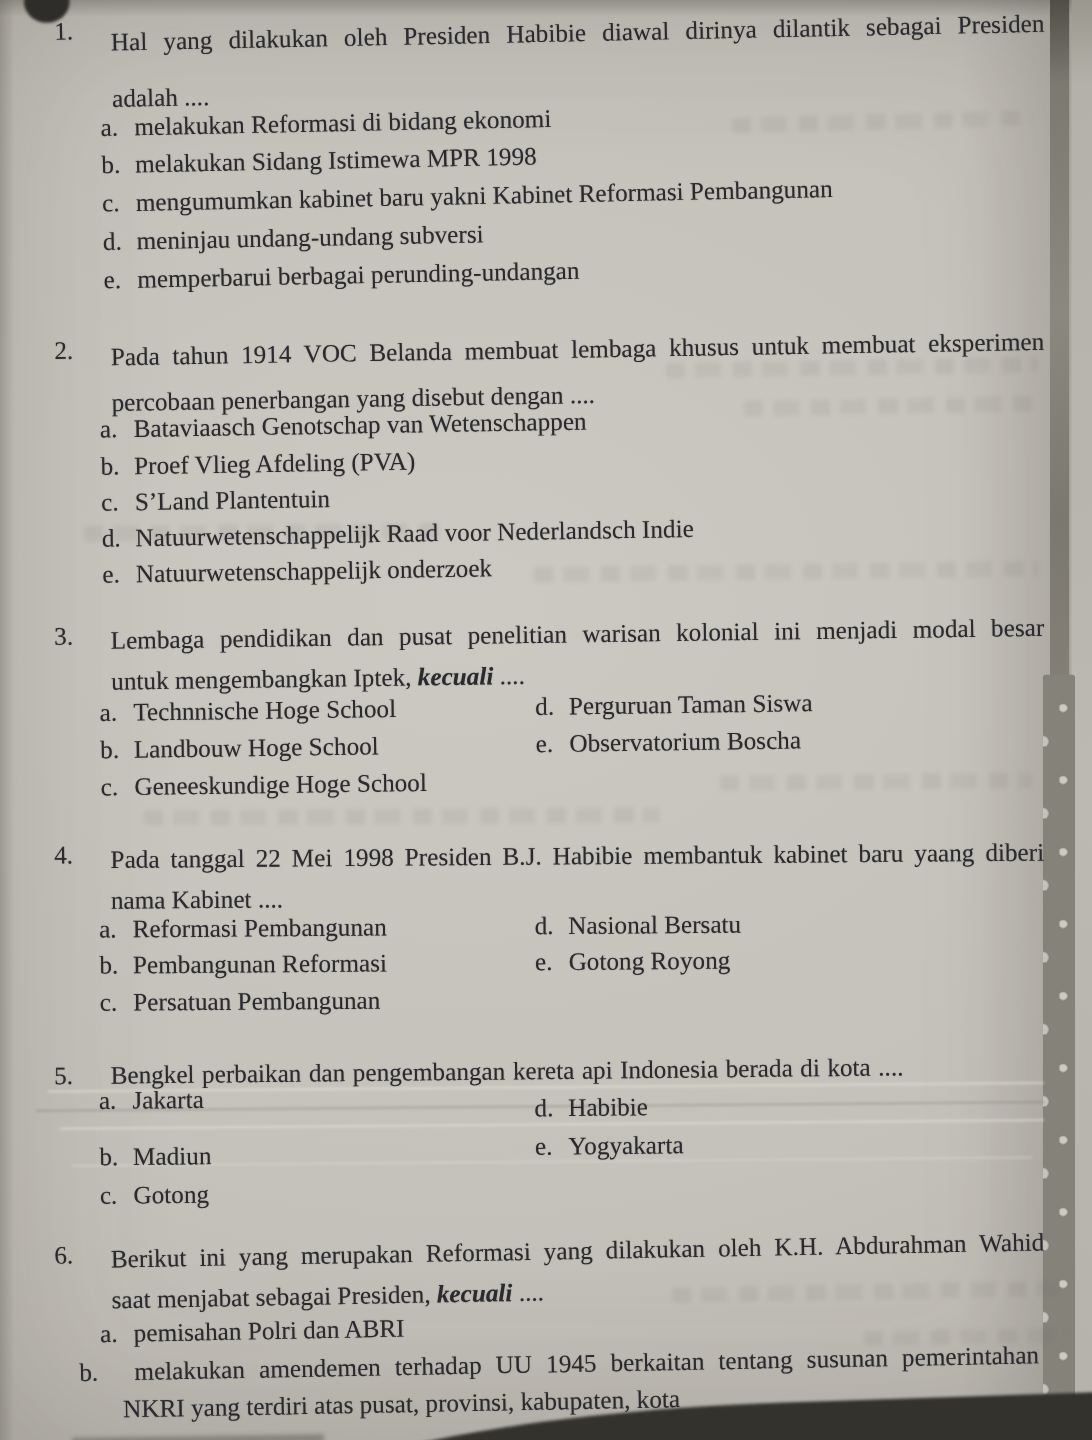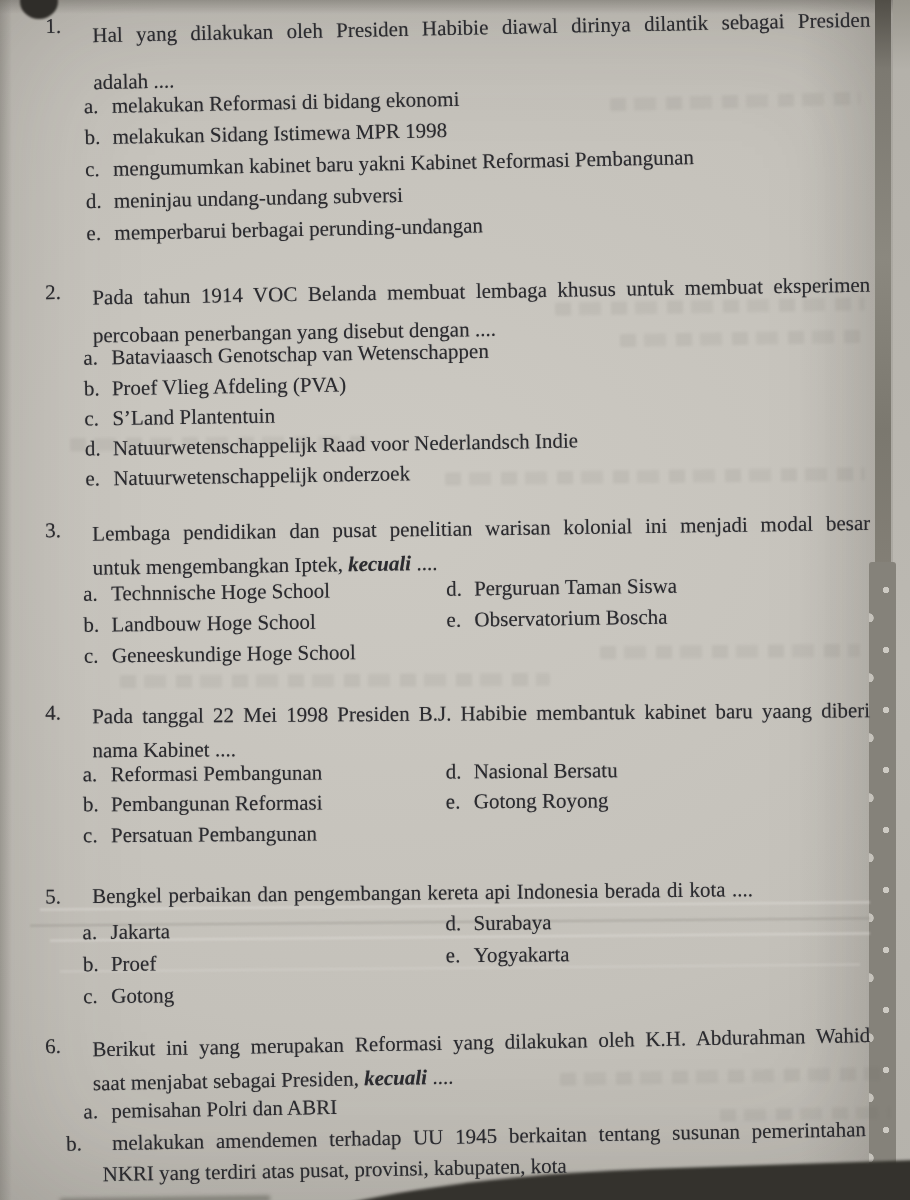--- a/index.html
+++ b/index.html
@@ -148,24 +148,24 @@
       <div class="opt c2" style="top:92px"><span class="olabel">e.</span><span class="otext">Gotong Royong</span></div>
     </div>
   </section>
 
   <section class="q txt" id="q5">
     <div class="qnum">5.</div>
     <div class="stem">
       <div class="line1 noj">Bengkel perbaikan dan pengembangan kereta api Indonesia berada di kota ....</div>
     </div>
     <div class="opts">
-      <div class="opt" style="top:36px"><span class="olabel">a.</span><span class="otext">Jakarta</span></div>
-      <div class="opt" style="top:68px"><span class="olabel">b.</span><span class="otext">Proef</span></div>
+      <div class="opt" style="top:21px"><span class="olabel">a.</span><span class="otext">Jakarta</span></div>
+      <div class="opt" style="top:68px"><span class="olabel">b.</span><span class="otext">Madiun</span></div>
       <div class="opt" style="top:100px"><span class="olabel">c.</span><span class="otext">Gotong</span></div>
-      <div class="opt c2" style="top:31px"><span class="olabel">d.</span><span class="otext">Surabaya</span></div>
+      <div class="opt c2" style="top:31px"><span class="olabel">d.</span><span class="otext">Habibie</span></div>
       <div class="opt c2" style="top:63px"><span class="olabel">e.</span><span class="otext">Yogyakarta</span></div>
     </div>
   </section>
 
   <section class="q txt" id="q6">
     <div class="qnum">6.</div>
     <div class="stem">
       <div class="line1">Berikut ini yang merupakan Reformasi yang dilakukan oleh K.H. Abdurahman Wahid</div>
       <div class="line2"><span>saat menjabat sebagai Presiden, </span><span class="em">kecuali</span><span> ....</span></div>
     </div>

